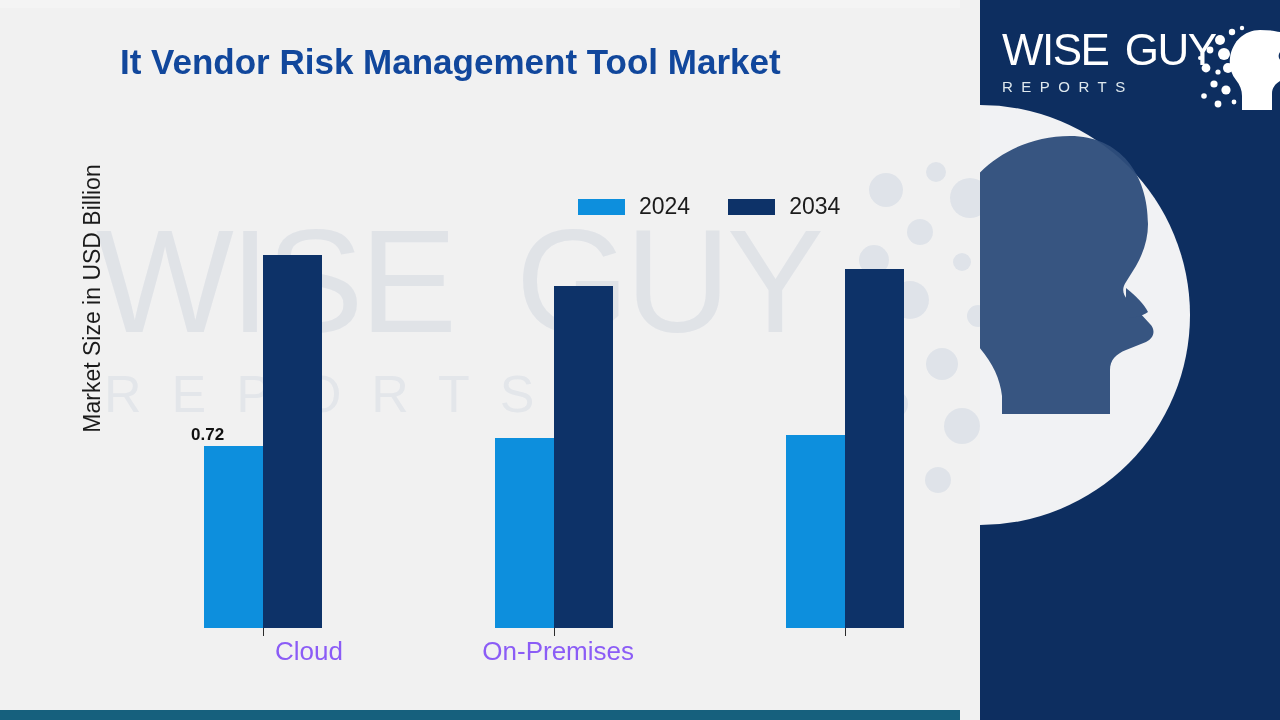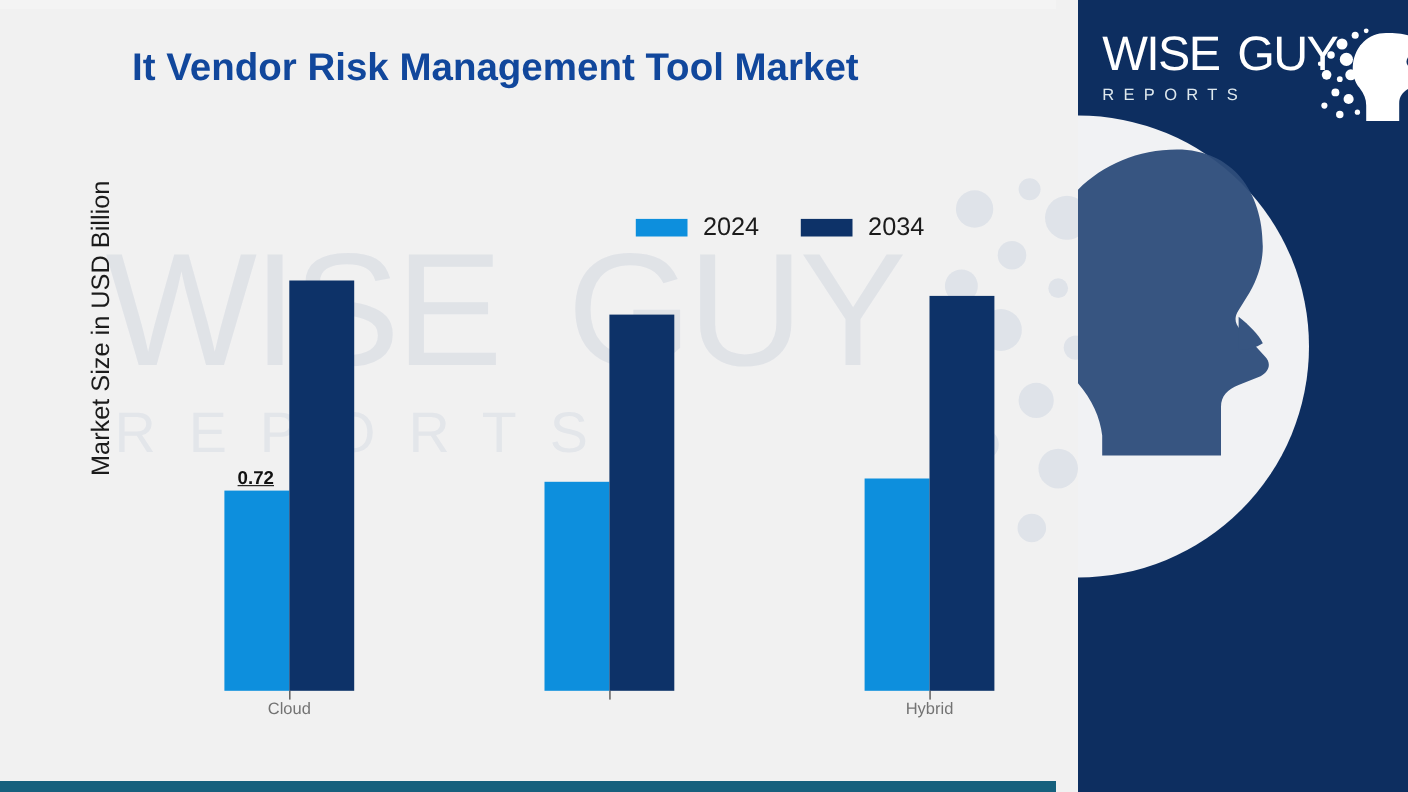--- a/index.html
+++ b/index.html
@@ -194,24 +194,24 @@
     position: absolute;
     top: 628px;
     width: 1px;
     height: 8px;
     background: #2b2b2b;
   }
 
   .cat-label {
     position: absolute;
     top: 636px;
-    text-align: center;
-    font-family: "Liberation Sans", sans-serif;
-    font-size: 15px;
-    color: #737373;
+    text-align: right;
+    font-family: "Liberation Sans", sans-serif;
+    font-size: 26px;
+    color: #8b5cf6;
     white-space: nowrap;
   }
 
   
   .legend {
     position: absolute;
     left: 578px; top: 193px;
     display: flex;
     align-items: center;
     gap: 38px;
@@ -271,32 +271,32 @@
   </svg>
 
   <div class="chart-title">It Vendor Risk Management Tool Market</div>
 
   <div class="plot">
 
     <div class="y-axis-label">Market Size in USD Billion</div>
 
     <div class="bar s2024" style="left:204px; width:59px; height:182px;"></div>
     <div class="bar s2032" style="left:263px; width:59px; height:373px;"></div>
-    <div class="bar-label" style="left:216px; top:425px;text-decoration:underline;">0.72</div>
+    <div class="bar-label" style="left:191px; top:425px;">0.72</div>
     <div class="tick" style="left:263px;"></div>
     <div class="cat-label" style="left:183px; width:160px;">Cloud</div>
 
     <div class="bar s2024" style="left:495px; width:59px; height:190px;"></div>
     <div class="bar s2032" style="left:554px; width:59px; height:342px;"></div>
     <div class="tick" style="left:554px;"></div>
+    <div class="cat-label" style="left:474px; width:160px;">On-Premises</div>
 
     <div class="bar s2024" style="left:786px; width:59px; height:193px;"></div>
     <div class="bar s2032" style="left:845px; width:59px; height:359px;"></div>
     <div class="tick" style="left:845px;"></div>
-    <div class="cat-label" style="left:765px; width:160px;">Hybrid</div>
 
   </div>
 
   <div class="legend">
     <div class="legend-item">
       <span class="legend-swatch s2024"></span>
       <span class="legend-text">2024</span>
     </div>
     <div class="legend-item">
       <span class="legend-swatch s2032"></span>

